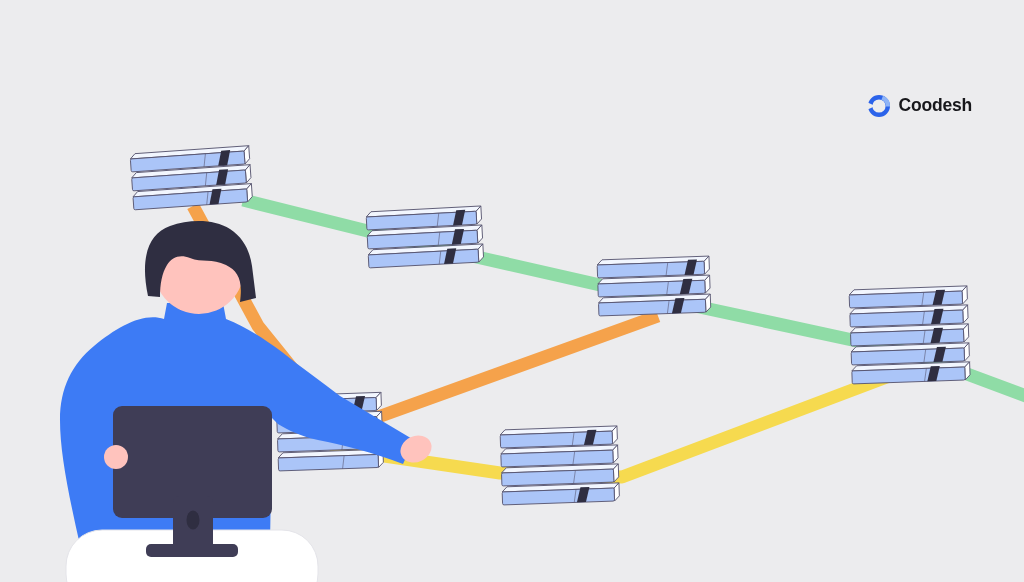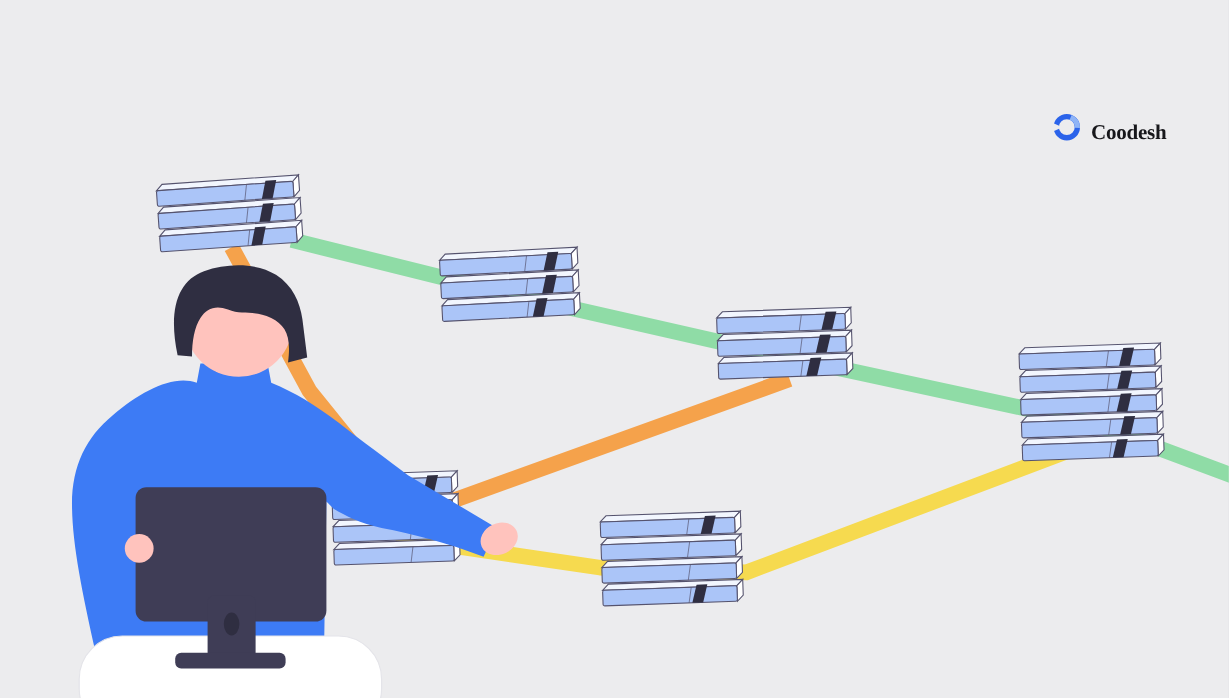--- a/index.html
+++ b/index.html
@@ -1,19 +1,19 @@
 <!DOCTYPE html>
 <html><head>
 <meta charset="utf-8">
 <style>
   html,body{margin:0;padding:0;}
   body{font-family:"Liberation Sans",sans-serif;background:#d8d8dc;}
   .canvas{position:relative;width:1024px;height:582px;overflow:hidden;background:#ECECEE;}
   .scene{position:absolute;inset:0;display:block;}
-  .brand{position:absolute;top:93px;right:52px;display:flex;align-items:flex-end;gap:7px;font-family:Liberation Serif, serif;}
+  .brand{position:absolute;top:93px;right:52px;display:flex;align-items:center;gap:7px;}
   .brand-text{font-size:17.5px;font-weight:700;letter-spacing:-0.2px;color:#17171B;line-height:1;}
 </style>
 </head>
 <body>
 
 <div class="canvas">
 
   <svg class="scene" viewBox="0 0 1024 582" role="img" aria-label="Person working at a desktop computer connected to a network of stacked database servers by green, orange and yellow links">
 
     <polyline points="243,200 424,245 653,297 908,352 1034,399" fill="none" stroke="#8FDCA6" stroke-width="13" stroke-linejoin="round"></polyline>

